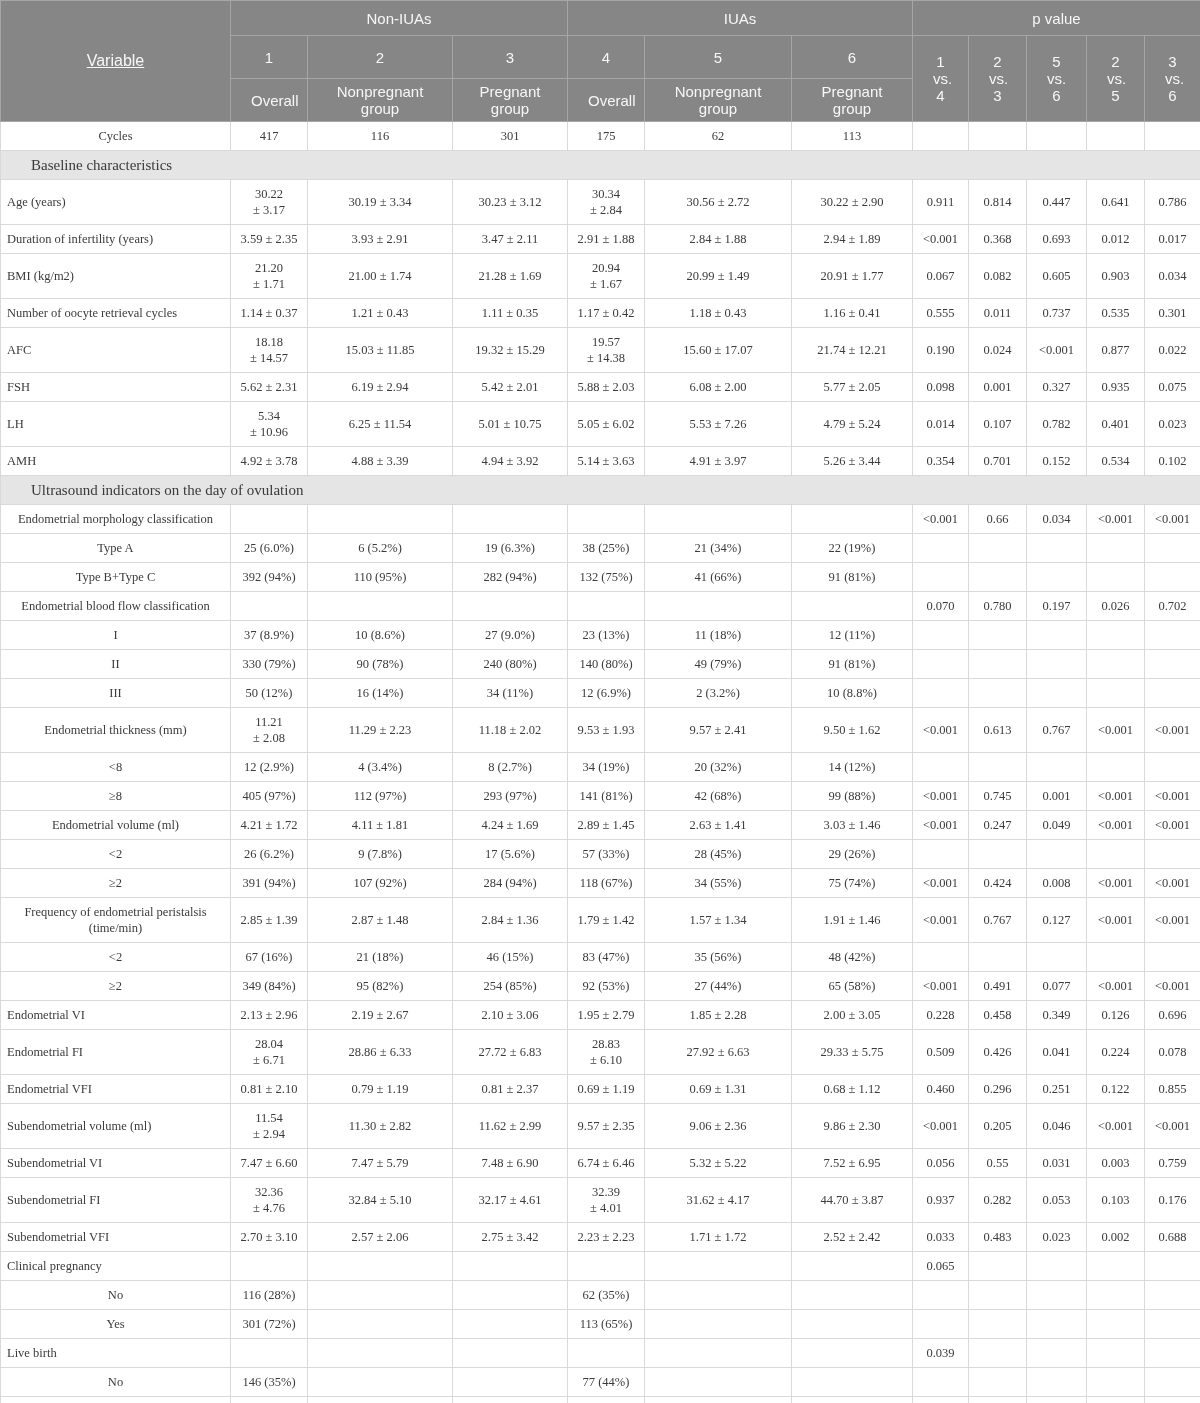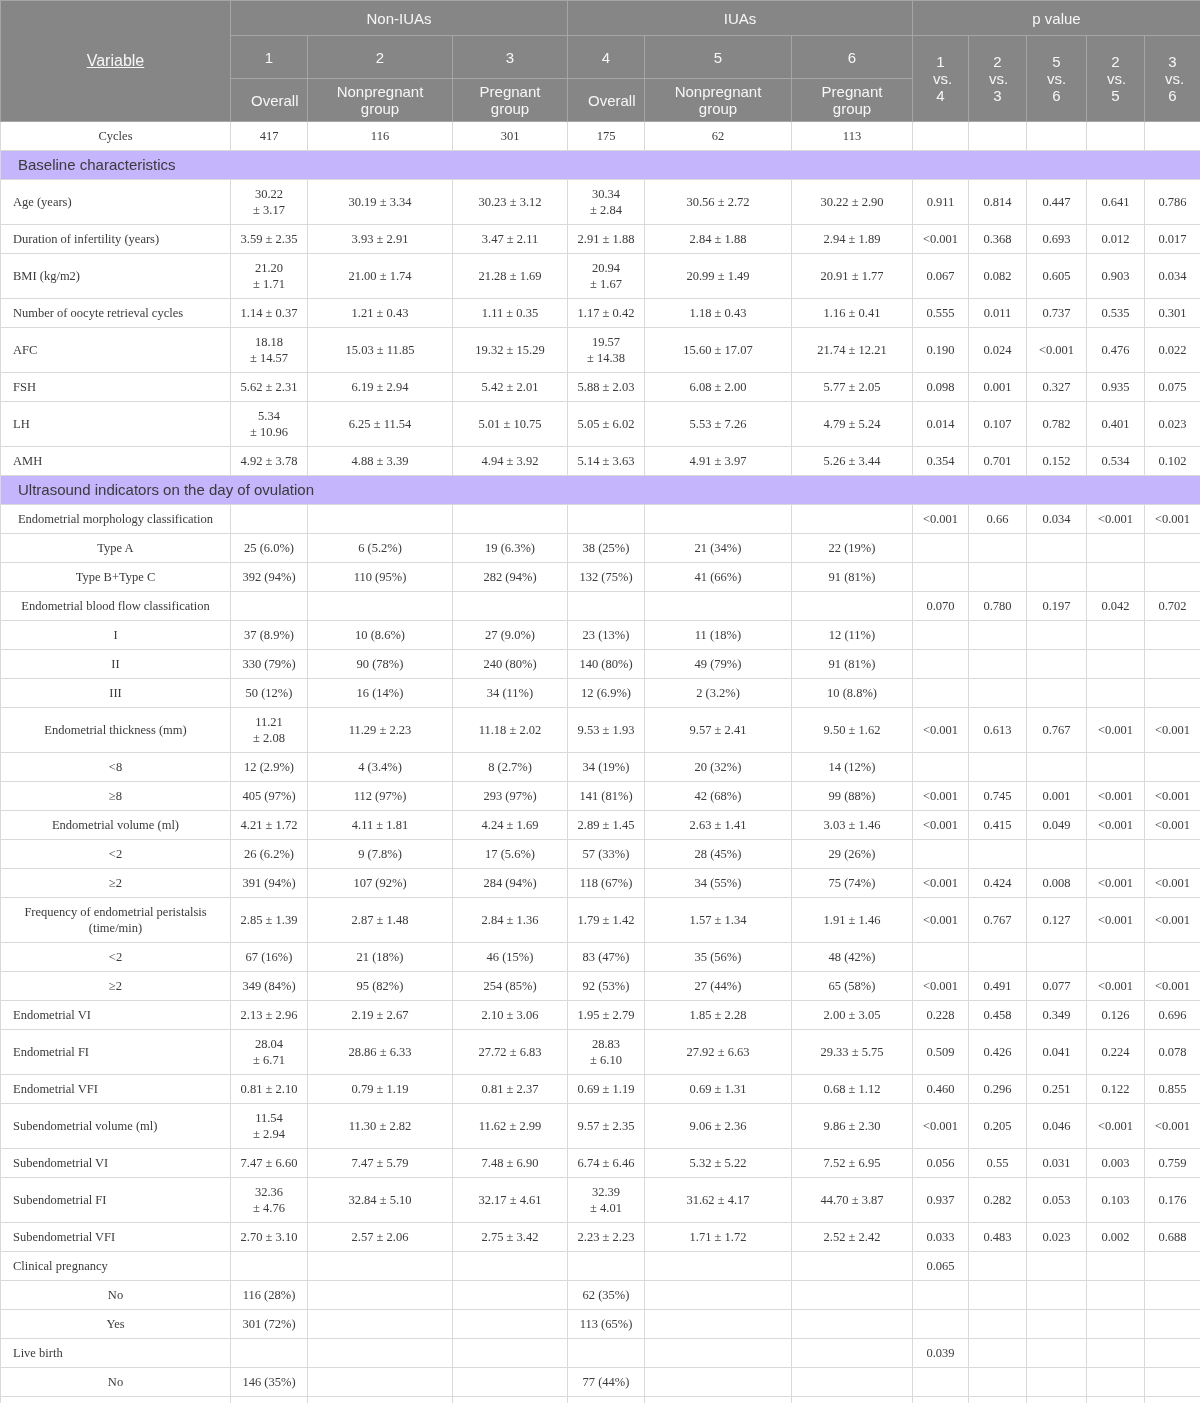--- a/index.html
+++ b/index.html
@@ -31,28 +31,28 @@
     font-family: "Liberation Serif", serif;
     font-size: 12.5px;
     color: #3b3b3b;
     text-align: center;
     vertical-align: middle;
     padding: 6px 4px;
     line-height: 16px;
     white-space: pre-line;
     overflow: hidden;
   }
-  tbody td.label-left { text-align: left; padding-left: 12px; }
+  tbody td.label-left { text-align: left; padding-left: 6px; }
   tbody td.section-cell {
-    background: #c4b5fd;
-    font-family: Liberation Sans, sans-serif;
+    background: #e5e5e5;
+    font-family: Liberation Serif, serif;
     font-size: 15px;
     color: #3a3a3a;
     text-align: left;
-    padding: 5px 17px;
+    padding: 5px 30px;
     line-height: 18px;
     white-space: normal;
   }
   table { border-bottom: 2px solid #9a9a9a; }
 </style>
 </head>
 <body>
 
 <div class="table-wrap">
 <table>
@@ -192,21 +192,21 @@
 ± 14.57</td>
           <td>15.03 ± 11.85</td>
           <td>19.32 ± 15.29</td>
           <td>19.57
 ± 14.38</td>
           <td>15.60 ± 17.07</td>
           <td>21.74 ± 12.21</td>
           <td>0.190</td>
           <td>0.024</td>
           <td>&lt;0.001</td>
-          <td>0.476</td>
+          <td>0.877</td>
           <td>0.022</td>
         </tr>
         <tr>
           <td class="label-left">FSH</td>
           <td>5.62 ± 2.31</td>
           <td>6.19 ± 2.94</td>
           <td>5.42 ± 2.01</td>
           <td>5.88 ± 2.03</td>
           <td>6.08 ± 2.00</td>
           <td>5.77 ± 2.05</td>
@@ -294,21 +294,21 @@
           <td>Endometrial blood flow classification</td>
           <td></td>
           <td></td>
           <td></td>
           <td></td>
           <td></td>
           <td></td>
           <td>0.070</td>
           <td>0.780</td>
           <td>0.197</td>
-          <td>0.042</td>
+          <td>0.026</td>
           <td>0.702</td>
         </tr>
         <tr>
           <td>I</td>
           <td>37 (8.9%)</td>
           <td>10 (8.6%)</td>
           <td>27 (9.0%)</td>
           <td>23 (13%)</td>
           <td>11 (18%)</td>
           <td>12 (11%)</td>
@@ -391,21 +391,21 @@
         </tr>
         <tr>
           <td>Endometrial volume (ml)</td>
           <td>4.21 ± 1.72</td>
           <td>4.11 ± 1.81</td>
           <td>4.24 ± 1.69</td>
           <td>2.89 ± 1.45</td>
           <td>2.63 ± 1.41</td>
           <td>3.03 ± 1.46</td>
           <td>&lt;0.001</td>
-          <td>0.415</td>
+          <td>0.247</td>
           <td>0.049</td>
           <td>&lt;0.001</td>
           <td>&lt;0.001</td>
         </tr>
         <tr>
           <td>&lt;2</td>
           <td>26 (6.2%)</td>
           <td>9 (7.8%)</td>
           <td>17 (5.6%)</td>
           <td>57 (33%)</td>

